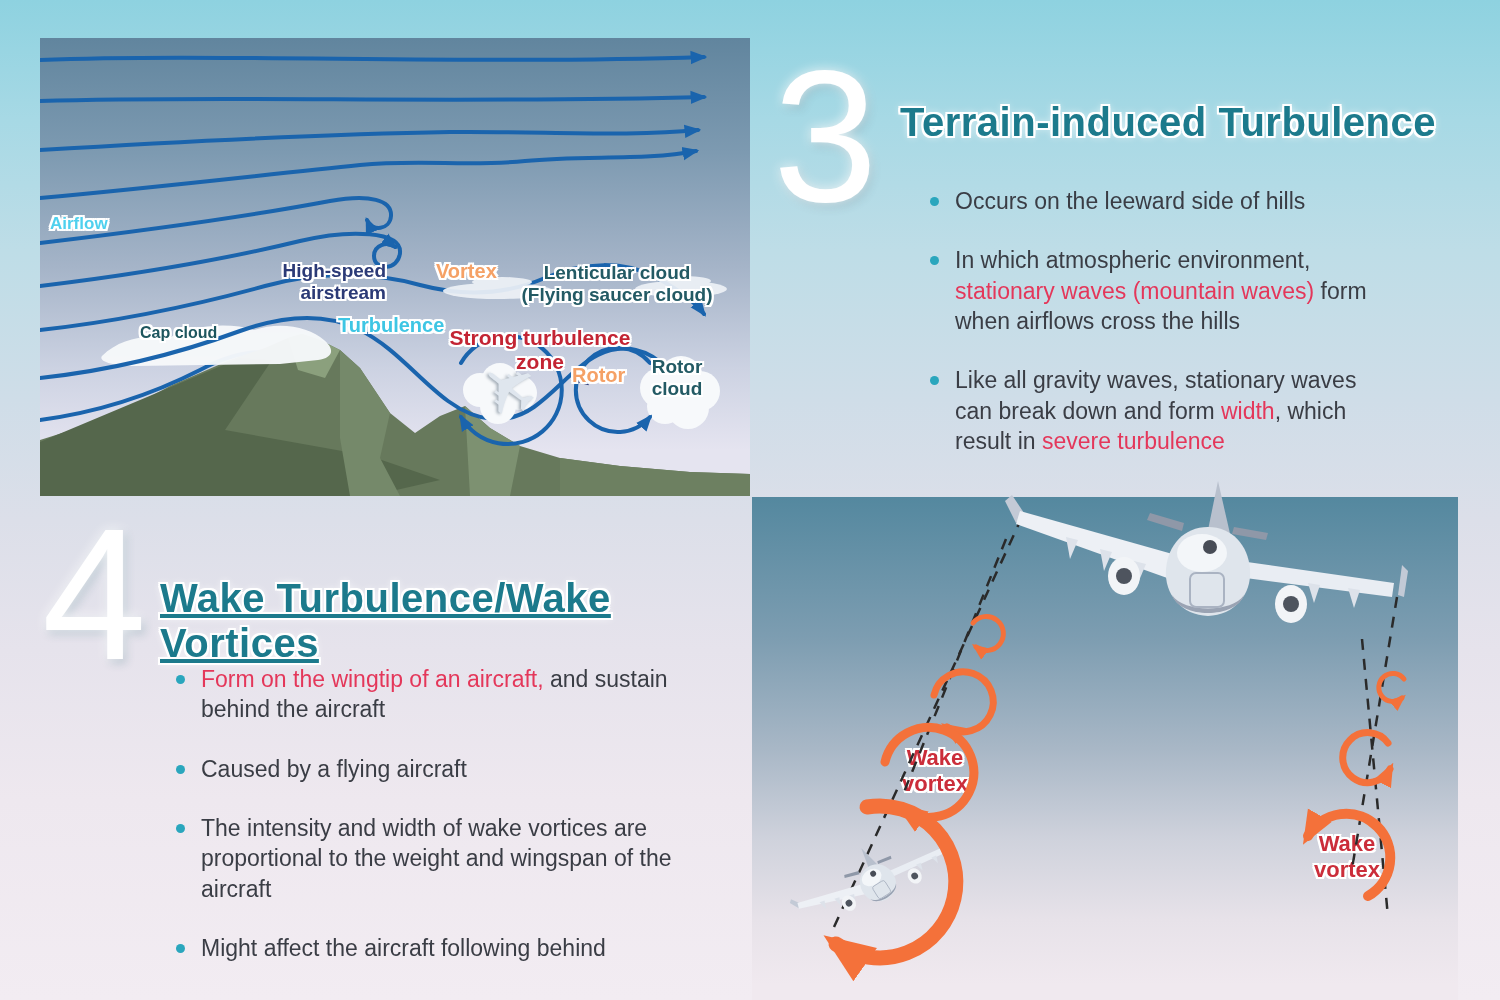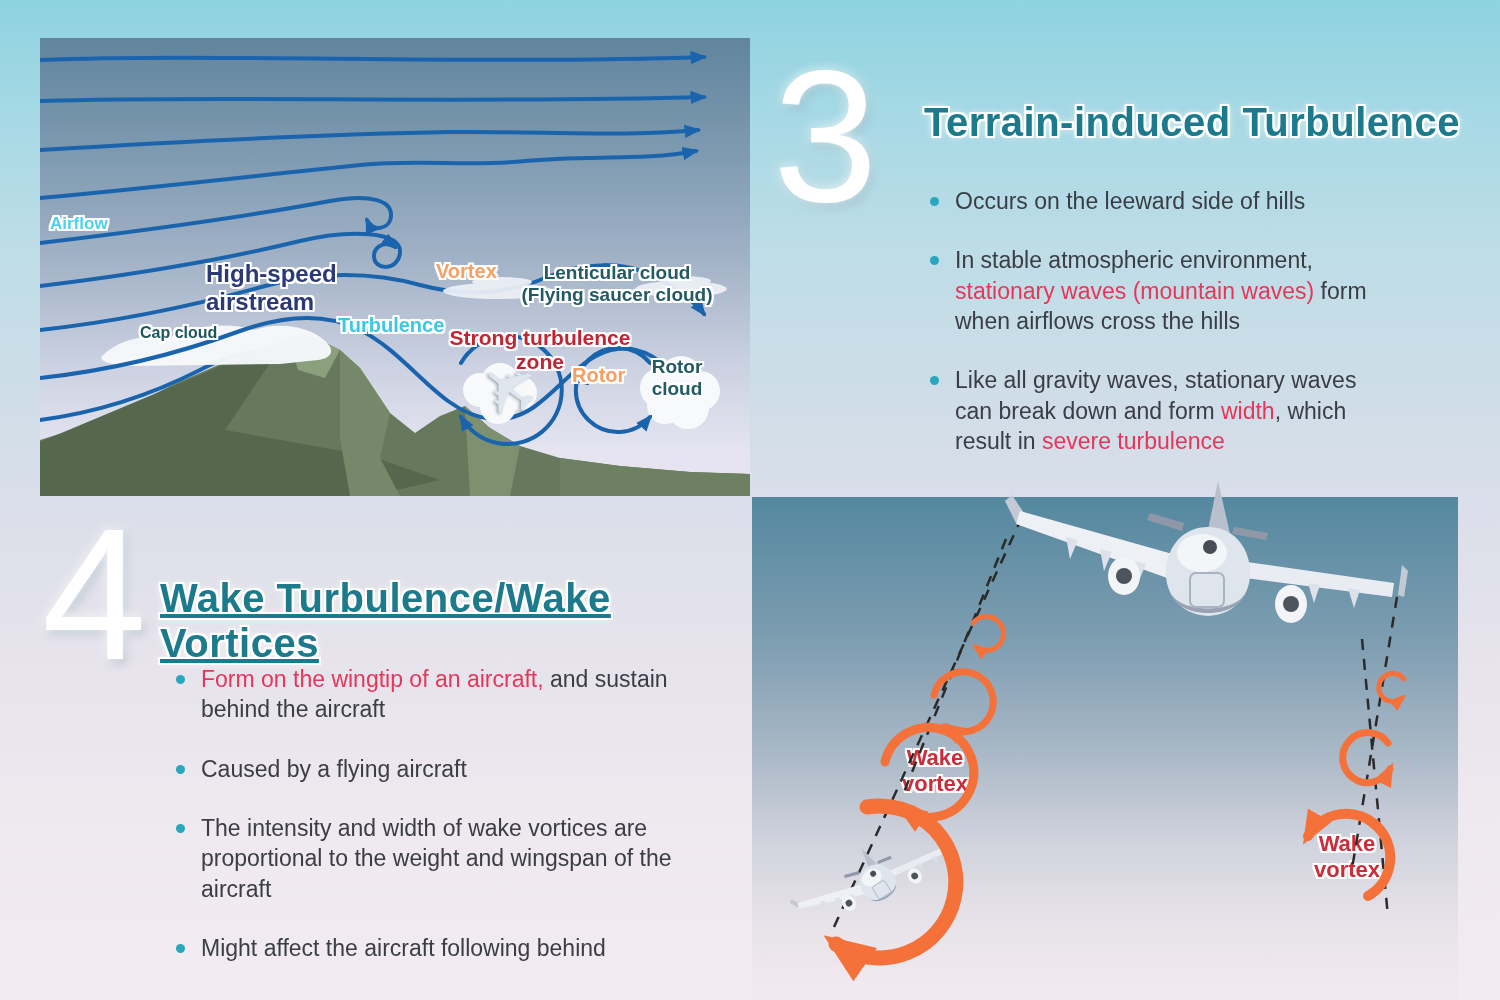--- a/index.html
+++ b/index.html
@@ -27,21 +27,21 @@
   }
   
   .bullets{position:absolute;list-style:none;margin:0;padding:0;color:#3a3d45;font-size:23px;line-height:1.32;}
   .bullets li{display:flex;gap:16px;margin-bottom:29px;}
   .dot{flex:none;width:9px;height:9px;border-radius:50%;background:#2aa6bd;margin-top:11px;}
   .red{color:#e4375a;}
   
   .dlabel{position:absolute;font-weight:bold;white-space:pre-line;line-height:1.15;
     text-shadow:-2px -2px 0 #fff,2px -2px 0 #fff,-2px 2px 0 #fff,2px 2px 0 #fff,0 -2px 0 #fff,0 2px 0 #fff,-2px 0 0 #fff,2px 0 0 #fff;}
   .lab-airflow{left:10px;top:176px;font-size:17px;color:#4fd0ee;}
-  .lab-highspeed{left:166px;top:222px;width:180px;text-align:left;font-size:24px;color:#2b3a76;}
+  .lab-highspeed{left:166px;top:222px;width:180px;text-align:right;font-size:19px;color:#2b3a76;}
   .lab-capcloud{left:100px;top:286px;font-size:16px;color:#1e565e;}
   .lab-turbulence{left:298px;top:276px;font-size:20px;color:#3ec6e4;}
   .lab-vortex{left:396px;top:222px;font-size:20px;color:#f5a166;}
   .lab-lenticular{left:457px;top:224px;width:240px;text-align:center;font-size:19px;color:#235a64;}
   .lab-strongzone{left:385px;top:288px;width:230px;text-align:center;font-size:21px;color:#c32433;}
   .lab-rotor{left:532px;top:326px;font-size:20px;color:#f5a166;}
   .lab-rotorcloud{left:587px;top:318px;width:100px;text-align:center;font-size:19px;color:#235a64;}
   .lab-mountain{left:171px;top:358px;width:160px;text-align:center;font-size:21px;color:#ffffff;
     text-shadow:-2px -2px 0 #2b7d8a,2px -2px 0 #2b7d8a,-2px 2px 0 #2b7d8a,2px 2px 0 #2b7d8a,0 -2px 0 #2b7d8a,0 2px 0 #2b7d8a,-2px 0 0 #2b7d8a,2px 0 0 #2b7d8a;}
   .diagram-plane{
@@ -146,30 +146,30 @@
     <div class="dlabel lab-lenticular">Lenticular cloud
 (Flying saucer cloud)</div>
     <div class="dlabel lab-strongzone">Strong turbulence
 zone</div>
     <div class="dlabel lab-rotor">Rotor</div>
     <div class="dlabel lab-rotorcloud">Rotor
 cloud</div>
   </div>
 
   <div class="big-num" style="left:773px;top:42px;">3</div>
-  <div class="section-title" style="left:900px;top:100px;width:560px;text-align:right;">Terrain-induced Turbulence</div>
+  <div class="section-title" style="left:900px;top:100px;width:560px;text-align:left;">Terrain-induced Turbulence</div>
 
   <ul class="bullets" style="left:930px;top:186px;width:462px;">
     <li>
       <span class="dot"></span>
       <span>Occurs on the leeward side of hills</span>
     </li>
     <li>
       <span class="dot"></span>
-      <span><span>In stable atmospheric environment, </span><span class="red">stationary waves (mountain waves)</span><span> form when airflows cross the hills</span></span>
+      <span><span>In which atmospheric environment, </span><span class="red">stationary waves (mountain waves)</span><span> form when airflows cross the hills</span></span>
     </li>
     <li>
       <span class="dot"></span>
       <span><span>Like all gravity waves, stationary waves can break down and form </span><span class="red">width</span><span>, which result in </span><span class="red">severe turbulence</span></span>
     </li>
   </ul>
 
   <div class="big-num" style="left:42px;top:500px;">4</div>
   <div class="section-title" style="left:160px;top:576px;width:590px;text-decoration:underline;">Wake Turbulence/Wake Vortices</div>
 

